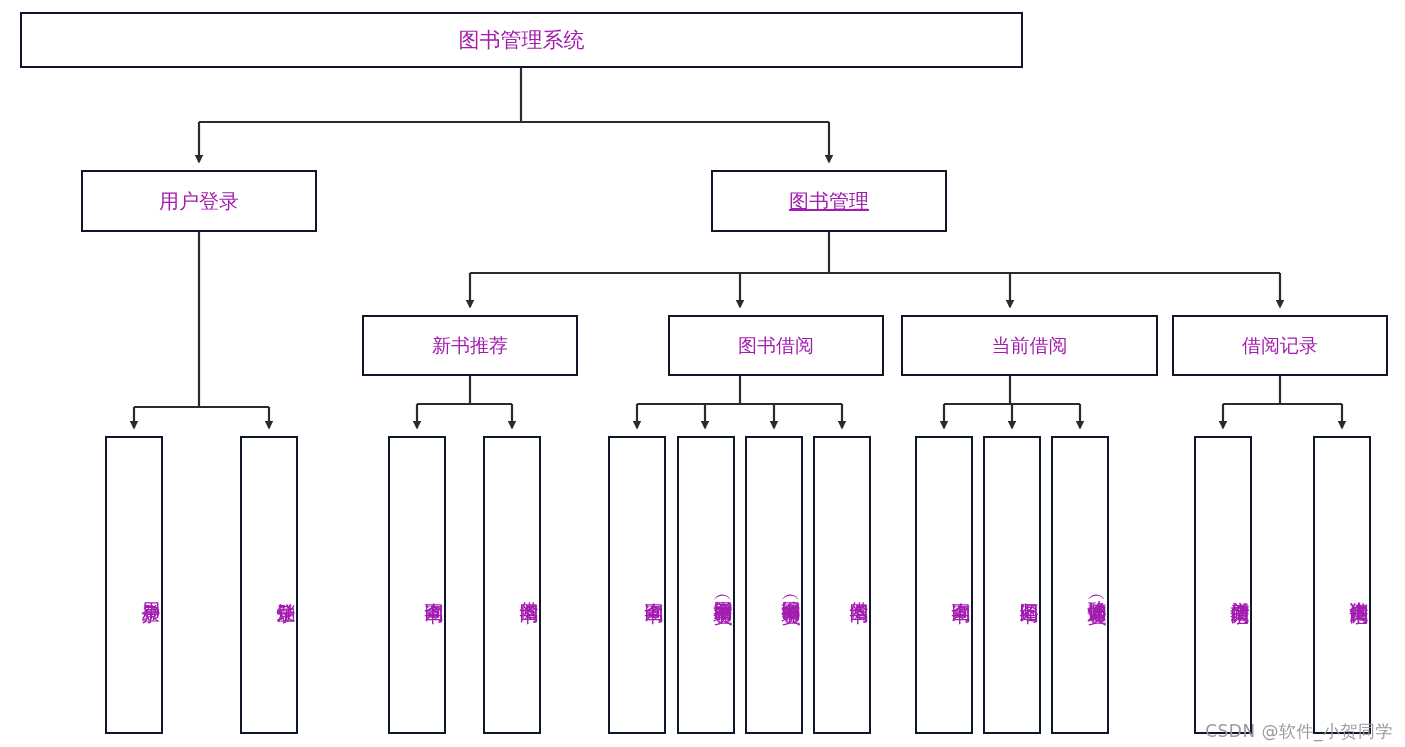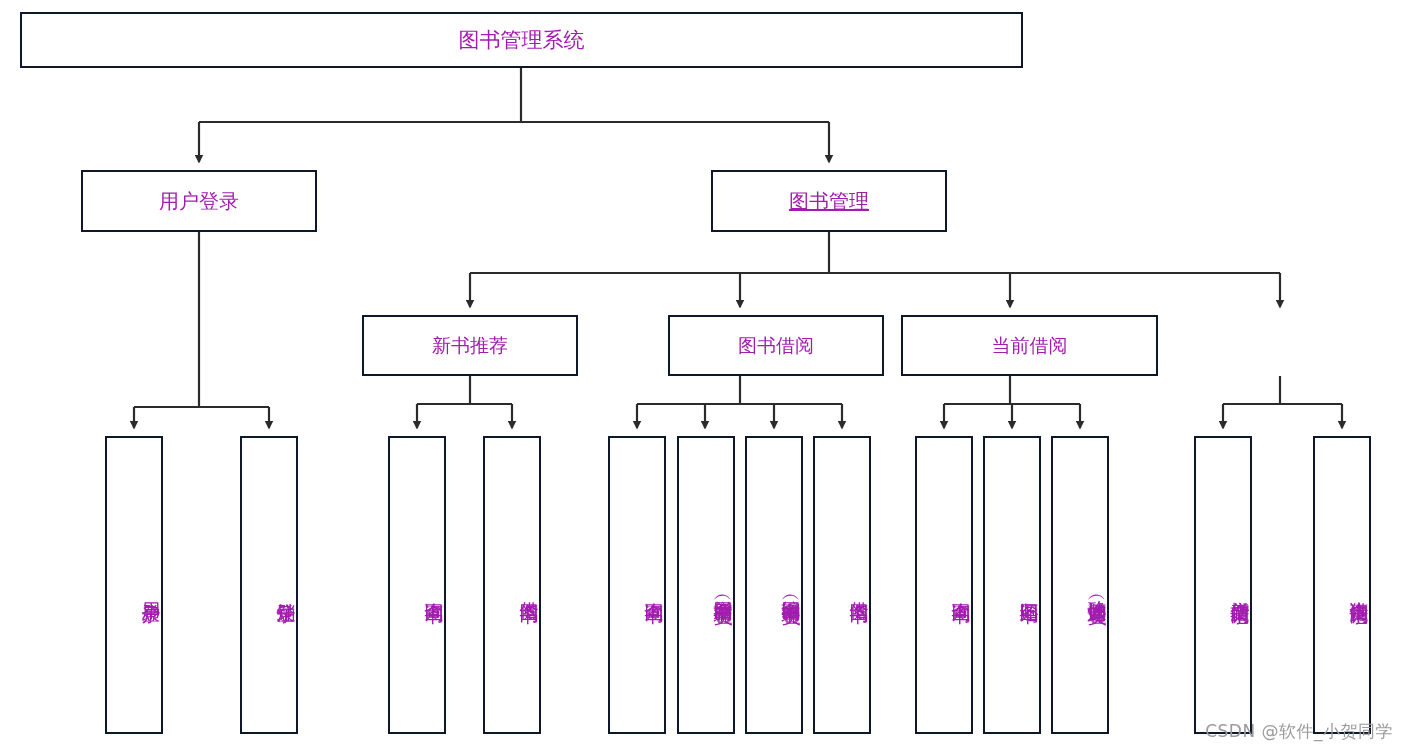--- a/index.html
+++ b/index.html
@@ -137,20 +137,23 @@
 
   <div class="node level2" style="left:362px; top:315px; width:216px; height:61px;">
     <span>新书推荐</span>
   </div>
   <div class="node level2" style="left:632px; top:315px; width:216px; height:61px;margin-left:36px;">
     <span>图书借阅</span>
   </div>
   <div class="node level2" style="left:901px; top:315px; width:257px; height:61px;">
     <span>当前借阅</span>
   </div>
+  <div class="node level2" style="left:1172px; top:315px; width:216px; height:61px;">
+    <span>借阅记录</span>
+  </div>
 
   <div class="node leaf" style="left:105px; top:436px; width:58px; height:298px;">
     <span class="vlabel">用户登录</span>
   </div>
   <div class="node leaf" style="left:240px; top:436px; width:58px; height:298px;">
     <span class="vlabel">注销登录</span>
   </div>
 
   <div class="node leaf" style="left:388px; top:436px; width:58px; height:298px;">
     <span class="vlabel">查询图书</span>

